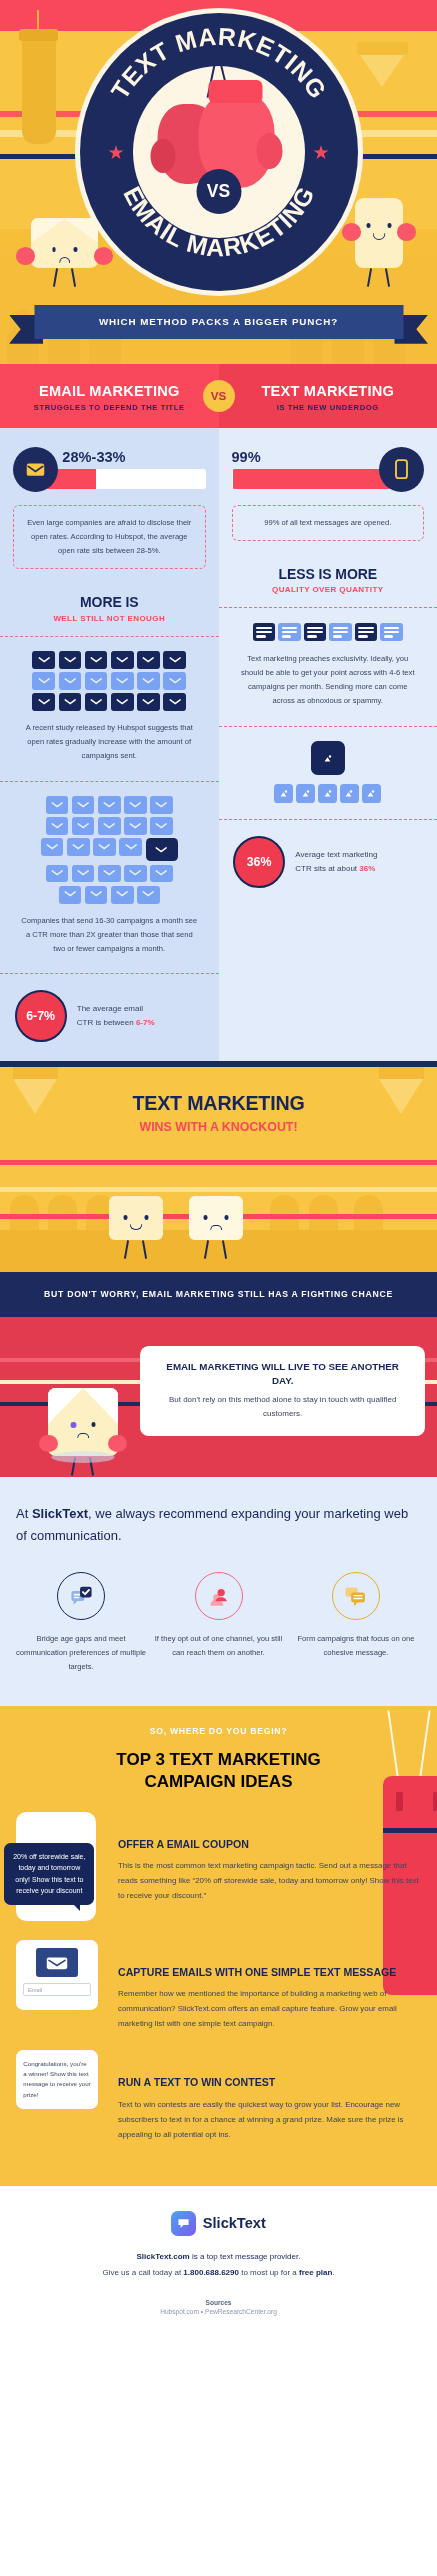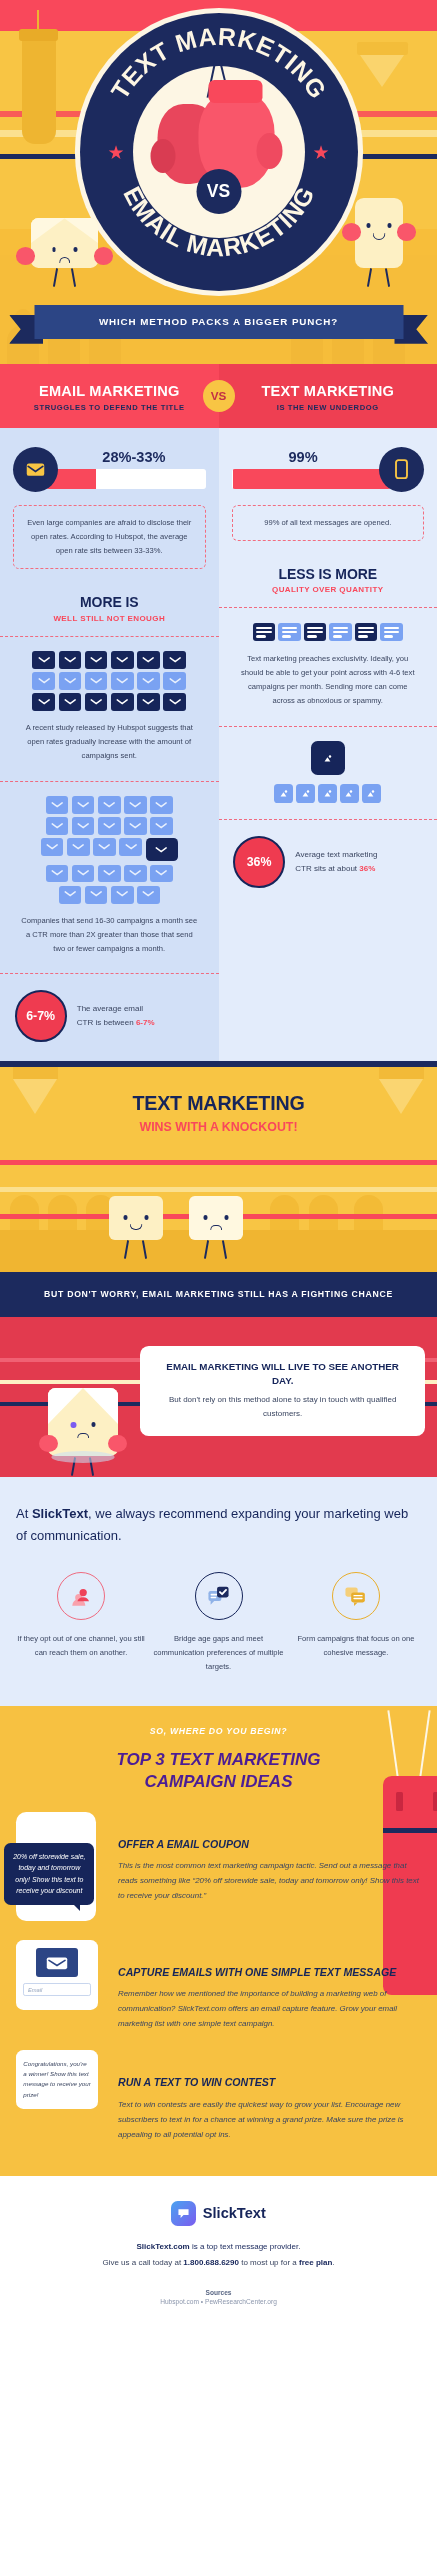--- a/index.html
+++ b/index.html
@@ -87,21 +87,21 @@
   .body-cols{ display:flex; }
   .col{ flex:1; }
   .col.left{ background:#d2e0f7; }
   .col.right{ background:#e3ecfb; }
 
   .bar-row{ display:flex; align-items:center; gap:0; padding:19px 13px 7.3px; }
   .bar-row.rtl{ flex-direction:row-reverse; }
   .stat-disc{ width:45px;height:45px;border-radius:50%;background:#1c2a5e;display:flex;align-items:center;justify-content:center;flex:none; z-index:2;}
   .bar-wrap{ position:relative; flex:1; margin-left:-11.7px; }
   .bar-row.rtl .bar-wrap{ margin-left:0; margin-right:-11.7px; }
-  .bar-num{ font-size:14.6px; font-weight:bold; color:#1c2a5e; margin-bottom:4.4px; padding-left:16px;text-align:center;}
+  .bar-num{ font-size:14.6px; font-weight:bold; color:#1c2a5e; margin-bottom:4.4px; padding-left:16px;}
   .bar-row.rtl .bar-num{ padding:0 16px 0 0; }
   .bar-track{ height:20.4px; background:#fff; border-radius:2.9px; overflow:hidden; }
   .bar-fill{ height:100%; background:#f9485b; }
   .bar-row.rtl .bar-fill{ margin-left:auto; }
 
   .dash-box{ margin:5.8px 13px 14.6px; border:1px dashed #f26d80; border-radius:5.8px; padding:10.2px 10.2px;
              font-size:7.6px; line-height:1.85; color:#3a4560; text-align:center; }
 
   .sub-head{ text-align:center; padding:10.2px 7.3px 13px; }
   .sub-head h3{ font-size:14px; color:#16255a; letter-spacing:-0.1px;}
@@ -169,23 +169,23 @@
   .web{ background:#e3ecfb; padding:26px 16px 32px; }
   .web > p{ font-size:13px; color:#16255a; line-height:1.7; }
   .web > p b{ font-weight:bold; }
   .web-cols{ display:flex; gap:7.3px; margin-top:25px; }
   .web-col{ flex:1; text-align:center; }
   .web-ring{ width:48px;height:48px;border-radius:50%;margin:0 auto 11.7px;display:flex;align-items:center;justify-content:center;}
   .web-ring.r1{ border:1.8px solid #ef6b80; } .web-ring.r2{ border:1.8px solid #16255a; } .web-ring.r3{ border:1.8px solid #e8ae2c; }
   .web-col p{ font-size:7.6px; line-height:1.85; color:#3a4560; }
 
   
-  .top3{ position:relative; background:#f7c141; padding:0 0 34px; overflow:hidden;font-style:italic; }
+  .top3{ position:relative; background:#f7c141; padding:0 0 44px; overflow:hidden; }
   .t3-band{ text-align:center; font-weight:bold; font-size:8.7px; color:#fff; letter-spacing:0.7px; padding:20.4px 0 0; }
-  .t3-title{ text-align:center; font-size:17px; color:#4c1d95; line-height:1.28; margin-top:13px; }
+  .t3-title{ text-align:center; font-size:17px; color:#000000; line-height:1.28; margin-top:13px; }
   .t3-bag{ position:absolute; right:-16px; top:70px; width:70px; height:219px; background:#ef3b50; border-radius:8.7px;}
   .t3-bag .ring{ position:absolute; top:16px; left:13px; width:7.3px;height:19px;background:#c92740;border-radius:1.5px;}
   .t3-bag .ring2{ position:absolute; top:16px; right:13px; width:7.3px;height:19px;background:#c92740;border-radius:1.5px;}
   .t3-bag .stripe{ position:absolute; top:52px; left:0; width:100%; height:5.1px; background:#1c2a5e;}
   .t3-chain{ position:absolute; right:11.7px; top:4.4px; width:1.5px; height:67px; background:#fdf6e4; transform:rotate(8deg);}
   .t3-chain2{ position:absolute; right:44px; top:4.4px; width:1.5px; height:67px; background:#fdf6e4; transform:rotate(-8deg);}
 
   .idea{ position:relative; z-index:3; display:flex; gap:13px; align-items:flex-start; padding:19px 16px 0; }
   .idea-vis{ flex:none; width:89px; position:relative; }
   .phone{ width:80px;height:109px;background:#fff;border-radius:10.2px; }
@@ -326,21 +326,21 @@
               <path d="M3 6 L13 13 L23 6" stroke="#1c2a5e" stroke-width="2.4" fill="none" stroke-linecap="round"></path>
             </svg>
         </div>
         <div class="bar-wrap">
           <div class="bar-num">28%-33%</div>
           <div class="bar-track">
               <div class="bar-fill" id="barL" style="width:31%"></div>
             </div>
         </div>
       </div>
-      <div class="dash-box">Even large companies are afraid to disclose their open rates. According to Hubspot, the average open rate sits between 33-33%.</div>
+      <div class="dash-box">Even large companies are afraid to disclose their open rates. According to Hubspot, the average open rate sits between 28-5%.</div>
 
       <div class="sub-head">
         <h3>MORE IS</h3>
         <h4>WELL STILL NOT ENOUGH</h4>
       </div>
       <div class="divider"></div>
 
       <div class="icon-block">
         <div class="icon-grid">
           <div class="ic dark">
@@ -763,44 +763,44 @@
       <p>But don't rely on this method alone to stay in touch with qualified customers.</p>
     </div>
   </section>
 
   <section class="web">
     <p>
       <span>At </span><b>SlickText</b><span>, we always recommend expanding your marketing web of communication.</span>
     </p>
     <div class="web-cols">
       <div class="web-col">
-        <div class="web-ring r1">
-          <svg width="22" height="20.4" viewBox="0 0 30 28">
-              <circle cx="12" cy="16" r="5" fill="#f9a2ad"></circle>
-              <path d="M3 27 a9 9 0 0 1 18 0z" fill="#f9a2ad"></path>
-              <circle cx="18" cy="9" r="5" fill="#ee4258"></circle>
-              <path d="M10 21 a8.5 8.5 0 0 1 16 0z" fill="#ee4258"></path>
-            </svg>
-        </div>
-        <p>If they opt out of one channel, you still can reach them on another.</p>
-      </div>
-      <div class="web-col">
         <div class="web-ring r2">
           <svg width="23" height="22" viewBox="0 0 32 30">
               <rect x="2" y="8" width="18" height="14" rx="3" fill="#8fb2e8"></rect>
               <path d="M5 22 L5 27 L10 22z" fill="#8fb2e8"></path>
               <rect x="5" y="12" width="12" height="2.2" rx="1" fill="#fff"></rect>
               <rect x="5" y="16" width="8" height="2.2" rx="1" fill="#fff"></rect>
               <rect x="14" y="2" width="16" height="15" rx="3" fill="#1c2a5e"></rect>
               <path d="M18 9.5 L21 12.5 L26.5 6.5" stroke="#fff" stroke-width="2.6" fill="none" stroke-linecap="round" stroke-linejoin="round"></path>
             </svg>
         </div>
         <p>Bridge age gaps and meet communication preferences of multiple targets.</p>
       </div>
       <div class="web-col">
+        <div class="web-ring r1">
+          <svg width="22" height="20.4" viewBox="0 0 30 28">
+              <circle cx="12" cy="16" r="5" fill="#f9a2ad"></circle>
+              <path d="M3 27 a9 9 0 0 1 18 0z" fill="#f9a2ad"></path>
+              <circle cx="18" cy="9" r="5" fill="#ee4258"></circle>
+              <path d="M10 21 a8.5 8.5 0 0 1 16 0z" fill="#ee4258"></path>
+            </svg>
+        </div>
+        <p>If they opt out of one channel, you still can reach them on another.</p>
+      </div>
+      <div class="web-col">
         <div class="web-ring r3">
           <svg width="23" height="22" viewBox="0 0 32 30">
               <rect x="2" y="3" width="17" height="13" rx="3" fill="#f5cf7a"></rect>
               <rect x="10" y="10" width="19" height="14" rx="3" fill="#e8ae2c"></rect>
               <path d="M14 24 L14 29 L19 24z" fill="#e8ae2c"></path>
               <rect x="13" y="13.5" width="13" height="2" rx="1" fill="#fff"></rect>
               <rect x="13" y="17.5" width="13" height="2" rx="1" fill="#fff"></rect>
             </svg>
         </div>
         <p>Form campaigns that focus on one cohesive message.</p>

